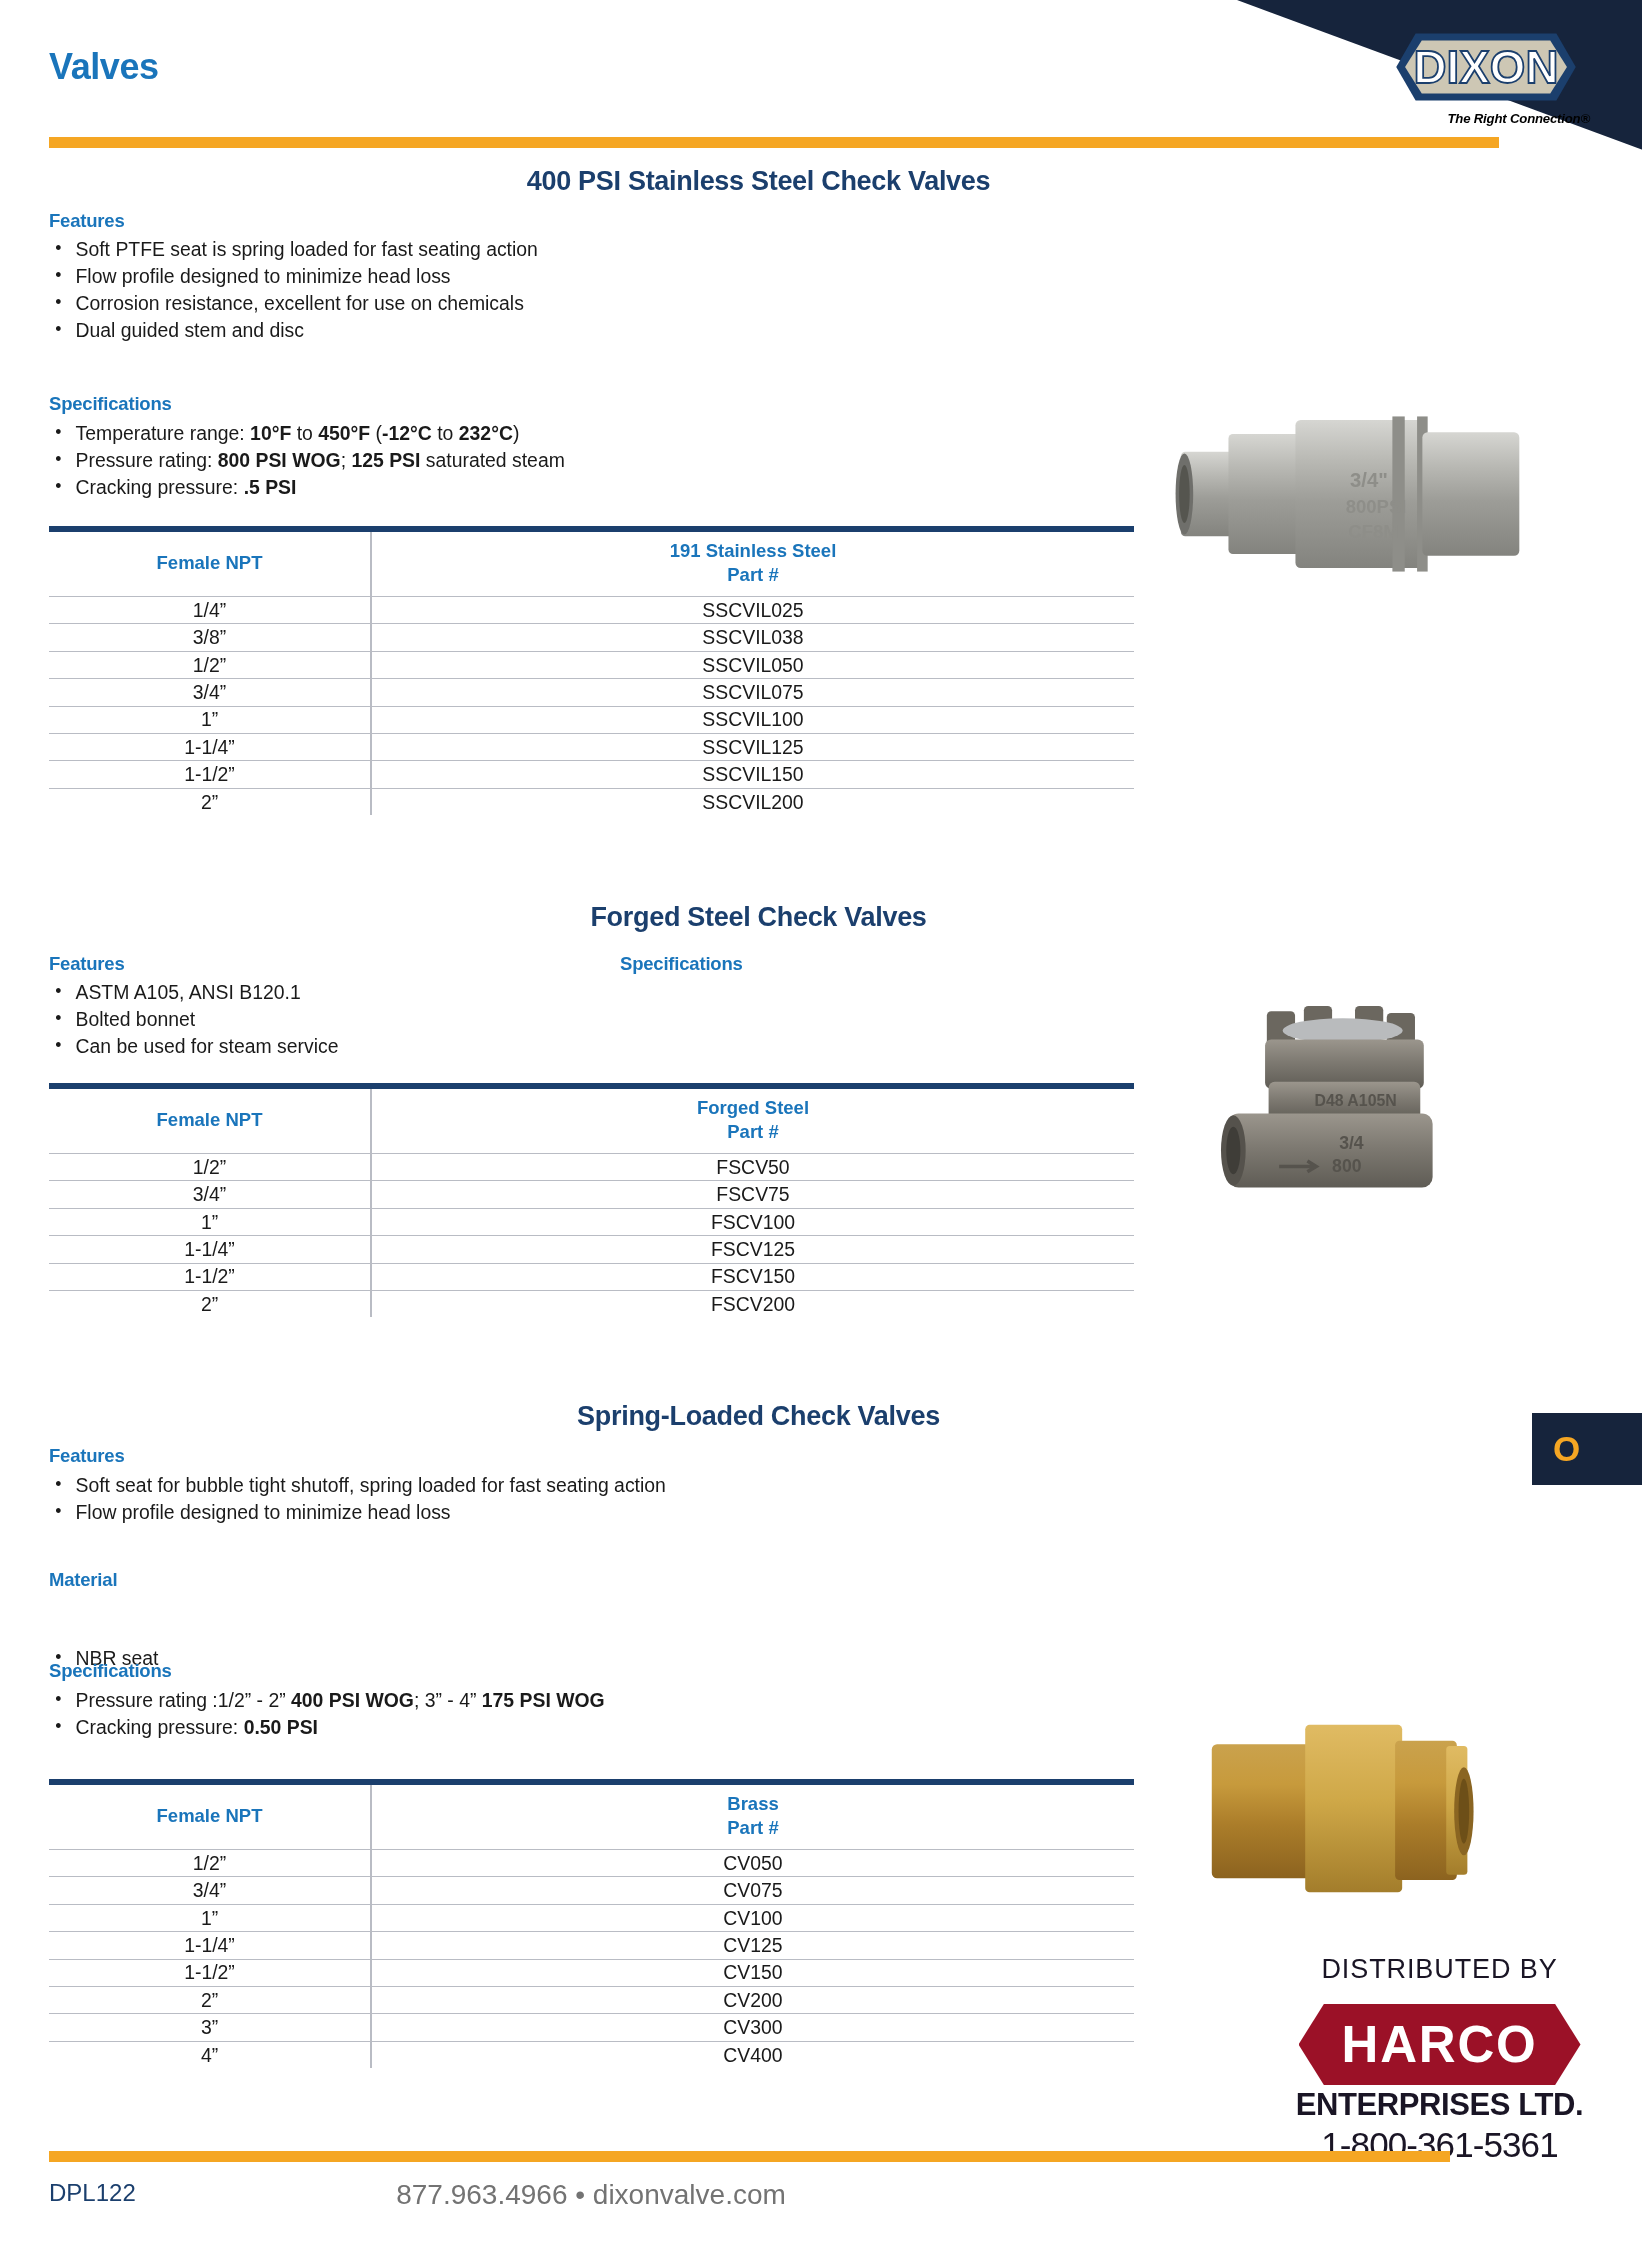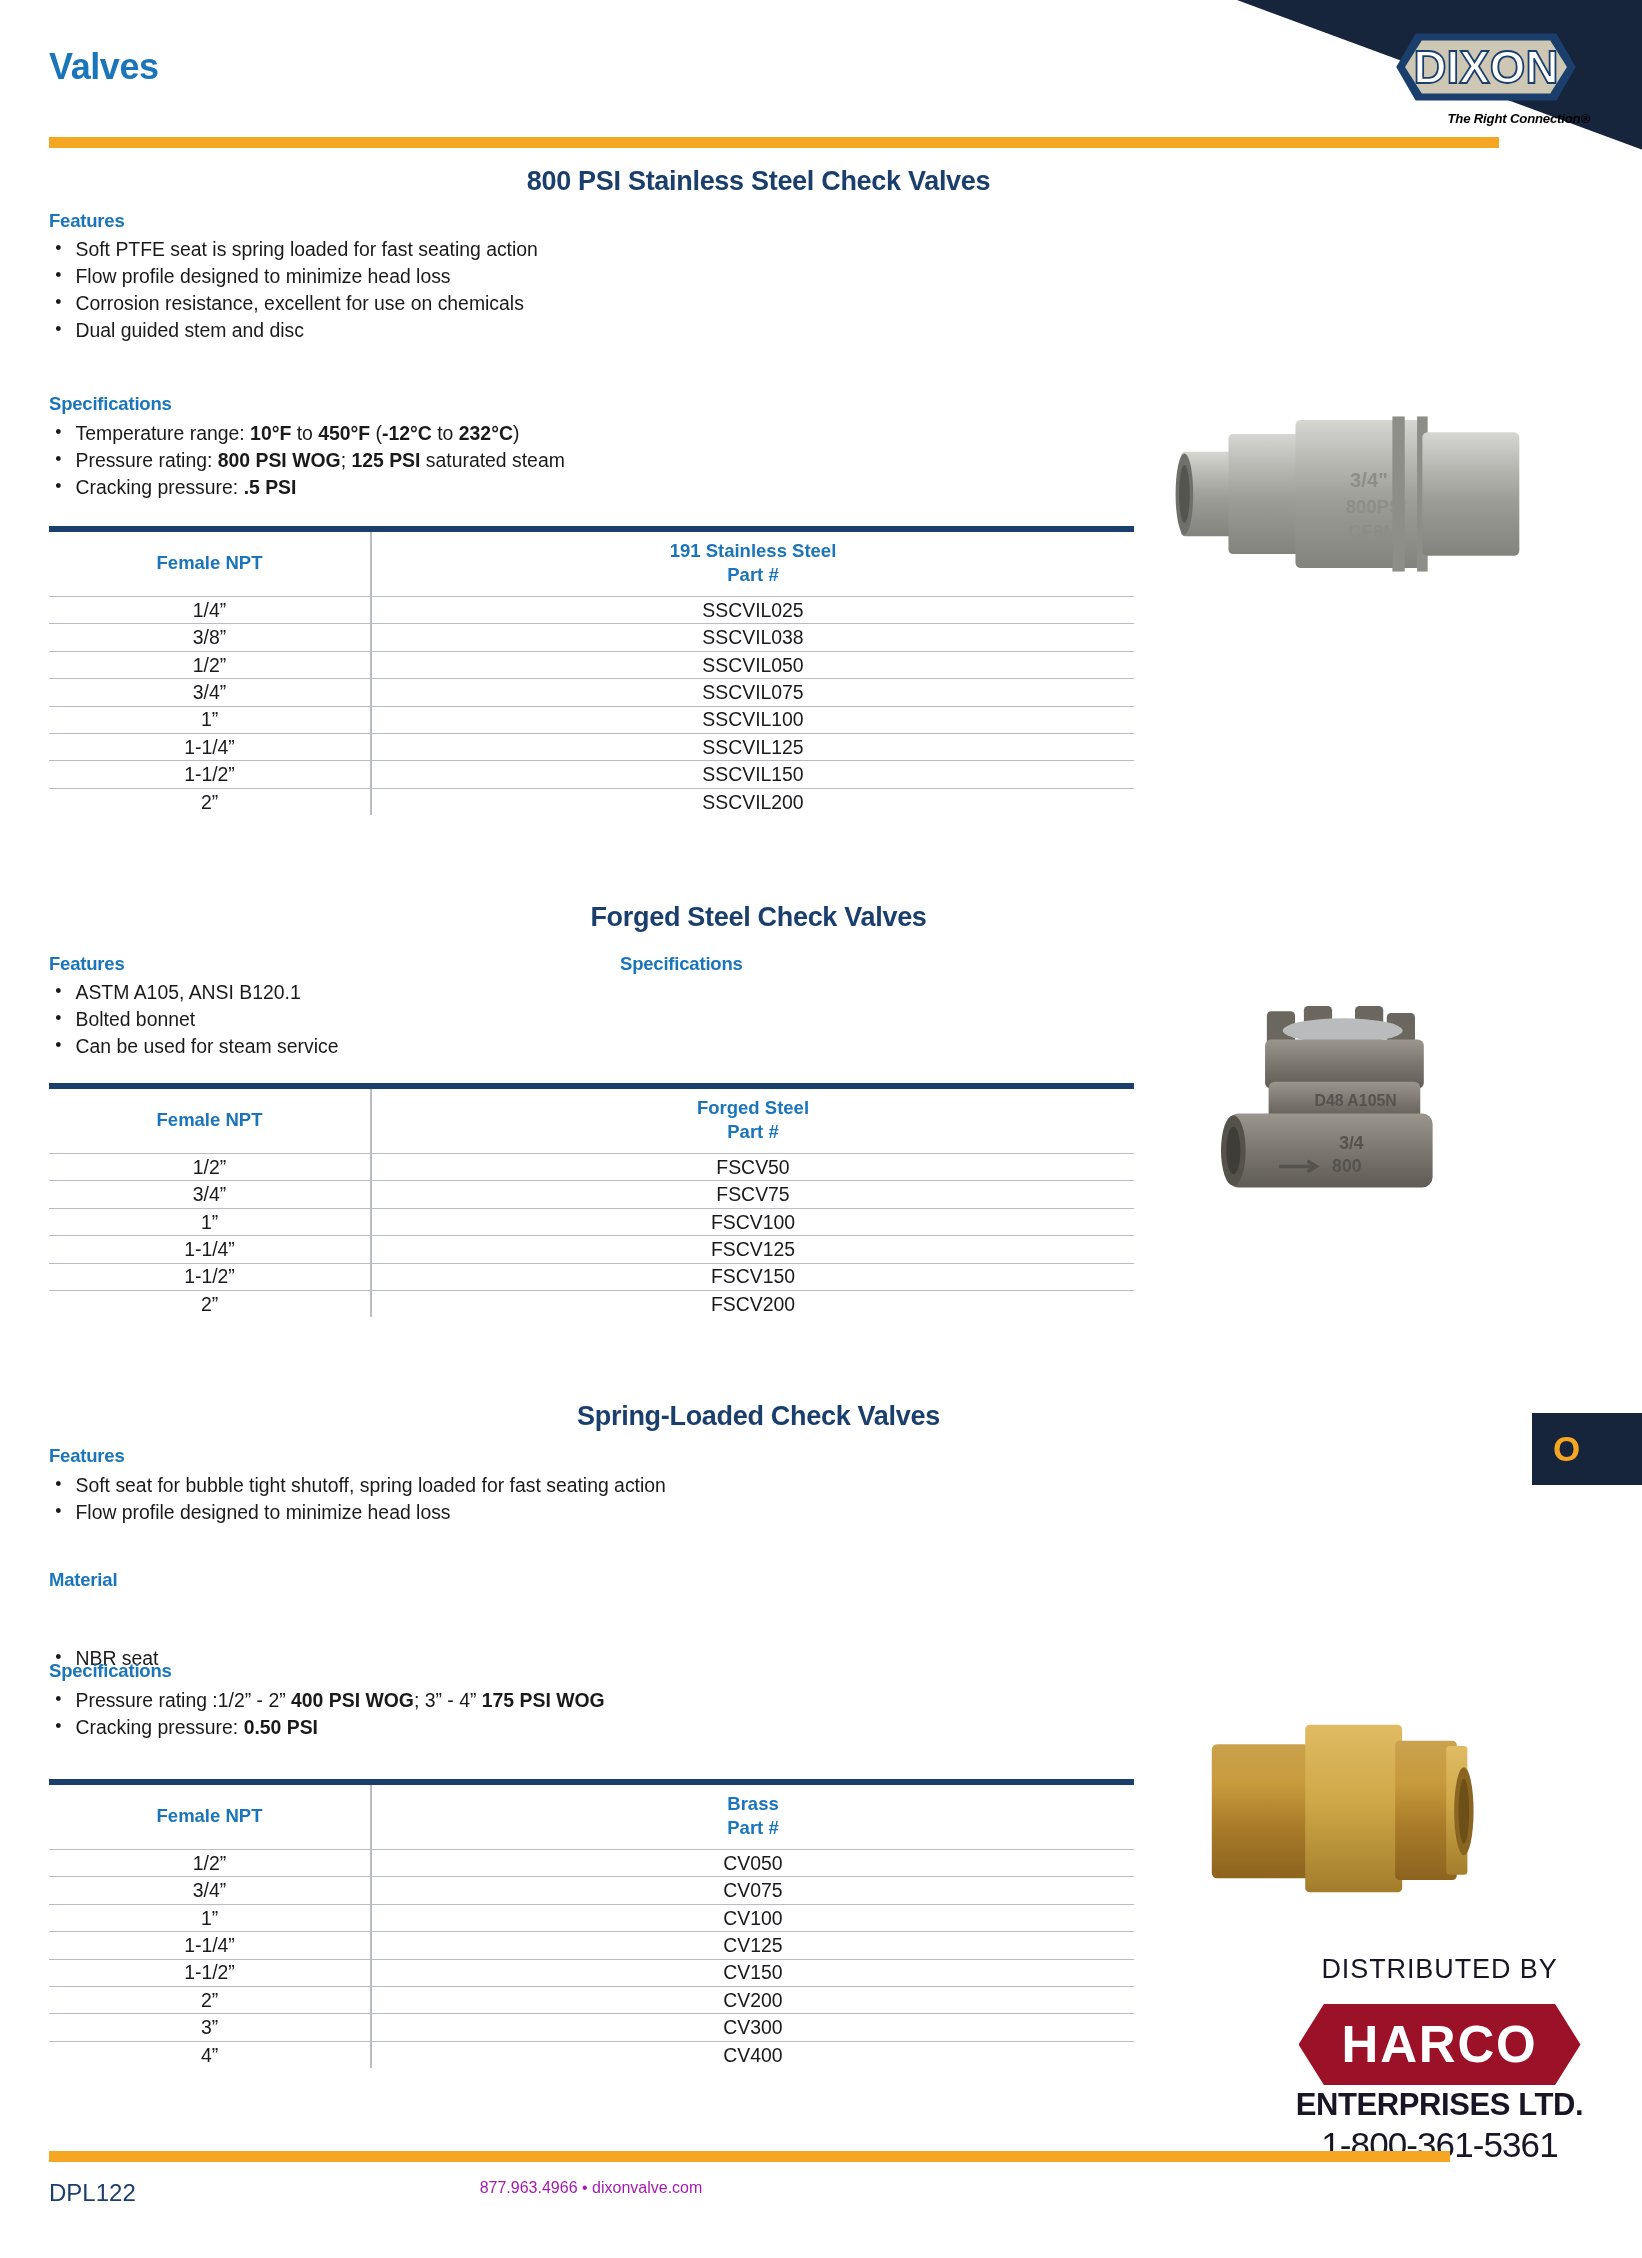--- a/index.html
+++ b/index.html
@@ -228,43 +228,43 @@
     font-size: 24px;
     color: #1b3f6d;
     font-weight: normal;
   }
   .footer-contact {
     position: absolute;
     left: 0;
     top: 2179px;
     width: 1182px;
     text-align: center;
-    font-size: 16px;
-    color: #a21caf;
+    font-size: 28px;
+    color: #737373;
   }
 </style>
 </head>
 <body>
 
 <div class="page">
 
   <div class="header-wedge"></div>
 
   <div class="page-title">Valves</div>
 
   <svg class="dixon-logo" viewBox="0 0 220 100">
     <polygon points="8,50 30,12 190,12 212,50 190,88 30,88" fill="#1b3f6d"></polygon>
     <polygon points="18,50 37,20 183,20 202,50 183,80 37,80" fill="#cdc7b4"></polygon>
     <text x="110" y="68" font-family="Liberation Sans, sans-serif" font-size="52" font-weight="bold" fill="#ffffff" text-anchor="middle" stroke="#1b3f6d" stroke-width="2">DIXON</text>
   </svg>
   <div class="dixon-tag">The Right Connection®</div>
 
   <div class="rule-orange top"></div>
 
-  <div class="section-title" style="top:166px;">800 PSI Stainless Steel Check Valves</div>
+  <div class="section-title" style="top:166px;">400 PSI Stainless Steel Check Valves</div>
 
   <div class="subhead" style="left:49px; top:210px;">Features</div>
   <ul class="bullets" style="left:49px; top:236px;">
     <li>Soft PTFE seat is spring loaded for fast seating action</li>
     <li>Flow profile designed to minimize head loss</li>
     <li>Corrosion resistance, excellent for use on chemicals</li>
     <li>Dual guided stem and disc</li>
   </ul>
 
   <div class="subhead" style="left:49px; top:393px;">Specifications</div>

